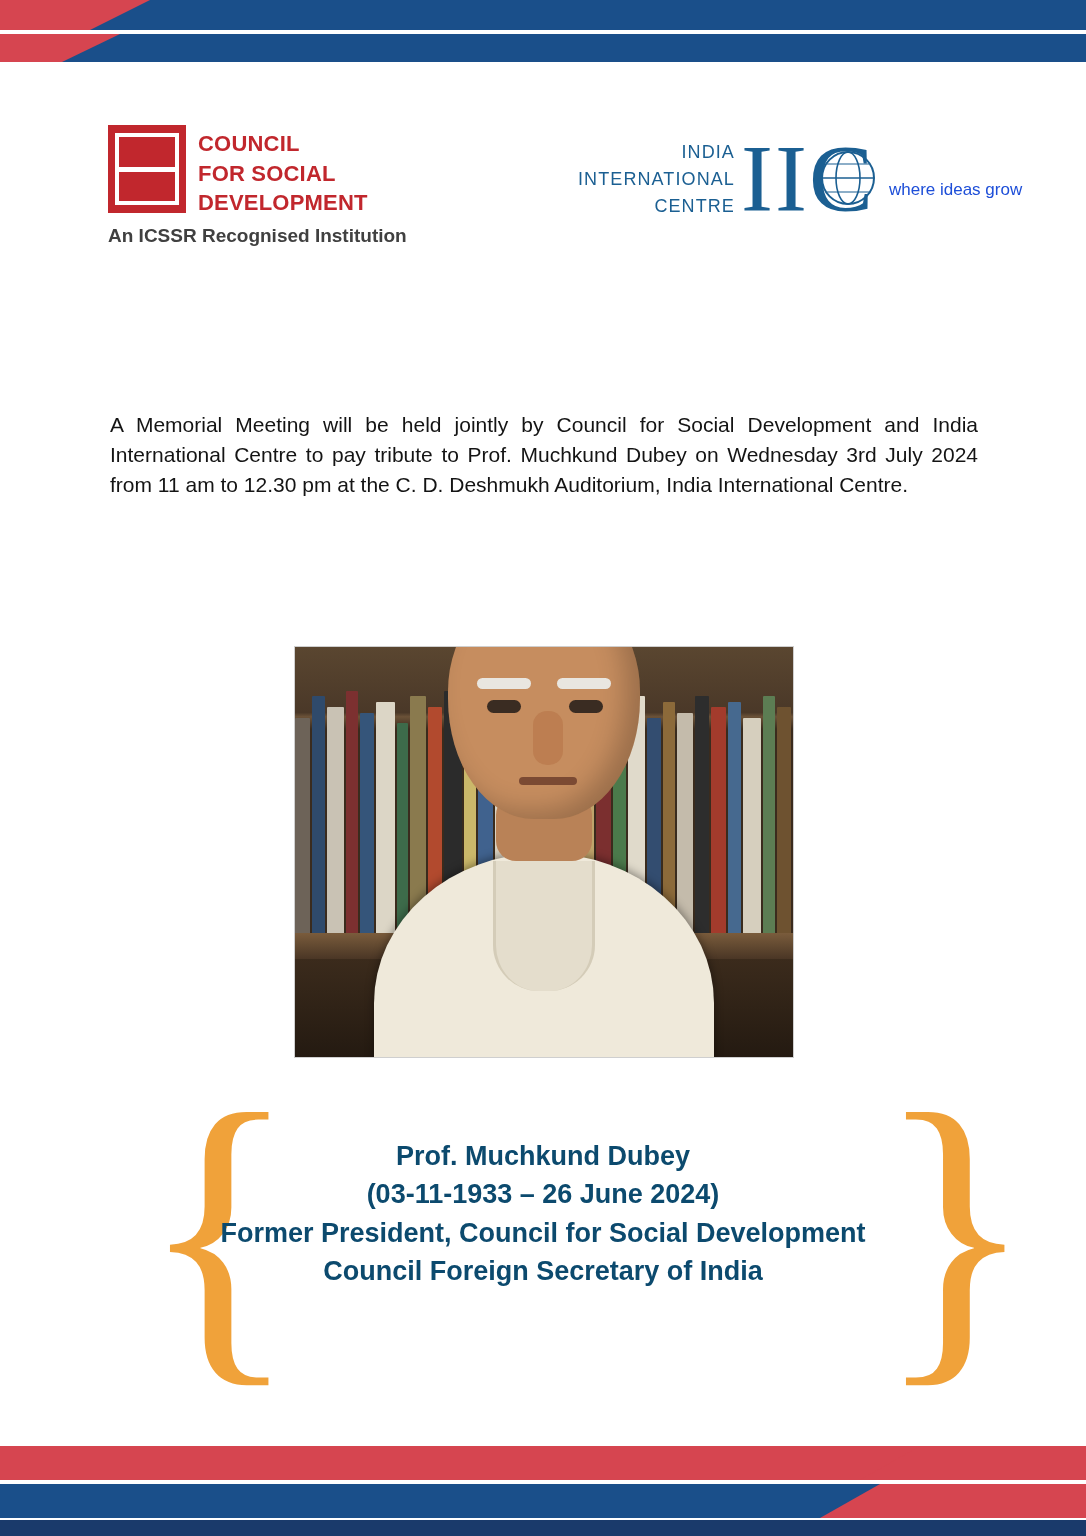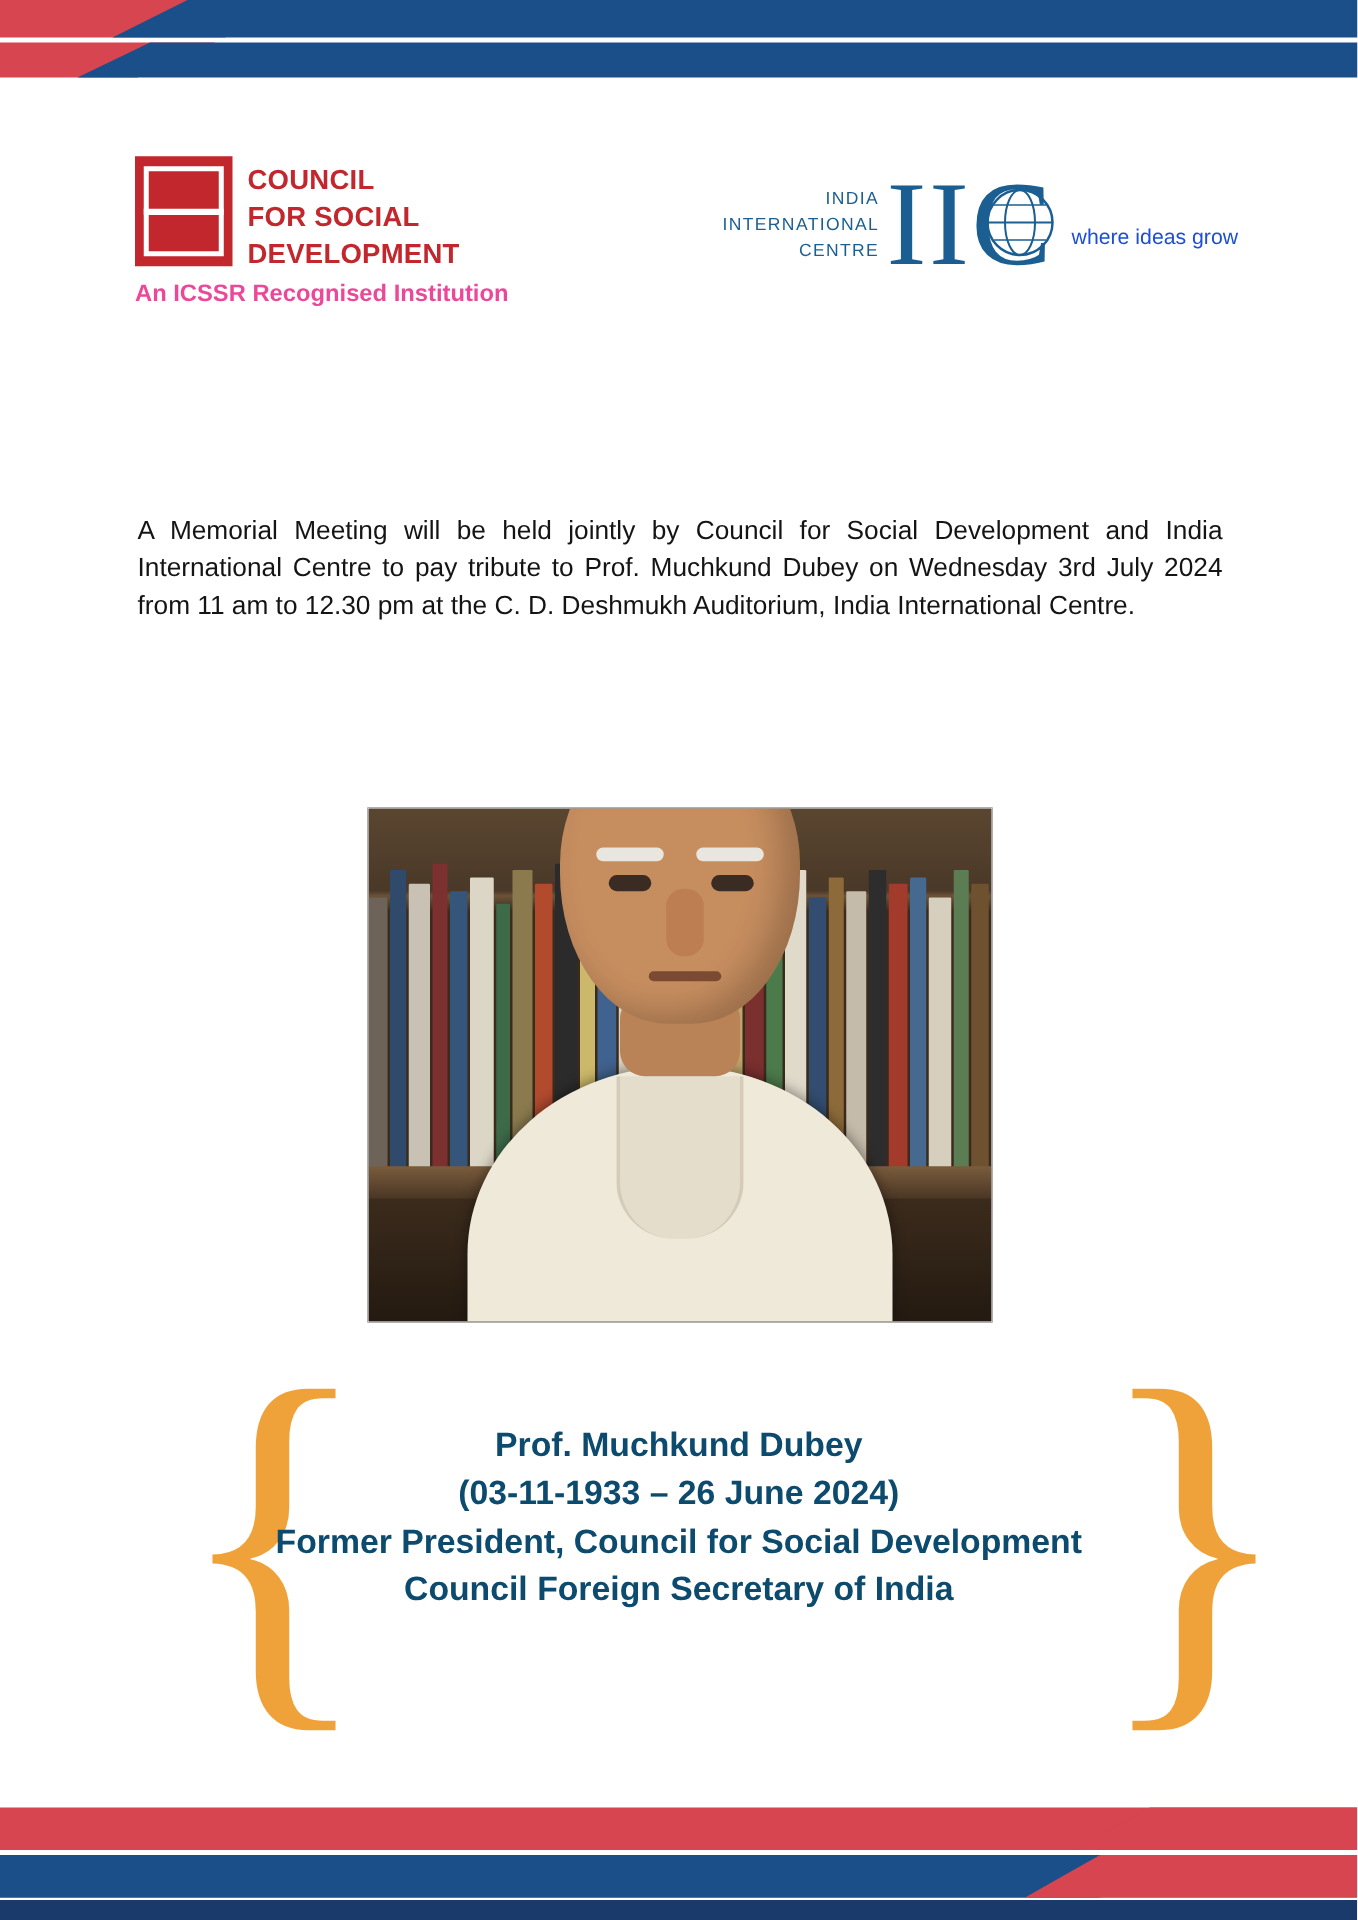--- a/index.html
+++ b/index.html
@@ -80,36 +80,36 @@
     line-height: 1.35;
     letter-spacing: 0.2px;
     padding-top: 4px;
   }
   .csd-sub {
     position: absolute;
     left: 60px;
     top: 120px;
     font-size: 19px;
     font-weight: bold;
-    color: #ec4899;
+    color: #404040;
   }
 
   
   .iic-logo {
     position: absolute;
     left: 530px;
     top: 28px;
     display: flex;
     align-items: center;
     height: 92px;
   }
   .iic-words {
     text-align: right;
     color: #1b5f92;
-    font-size: 14px;
+    font-size: 18px;
     letter-spacing: 1.1px;
     line-height: 1.5;
     padding-right: 6px;
   }
   .iic-big {
     font-family: "Liberation Serif", serif;
     color: #1b5f92;
     font-size: 96px;
     line-height: 0.82;
     letter-spacing: 2px;

